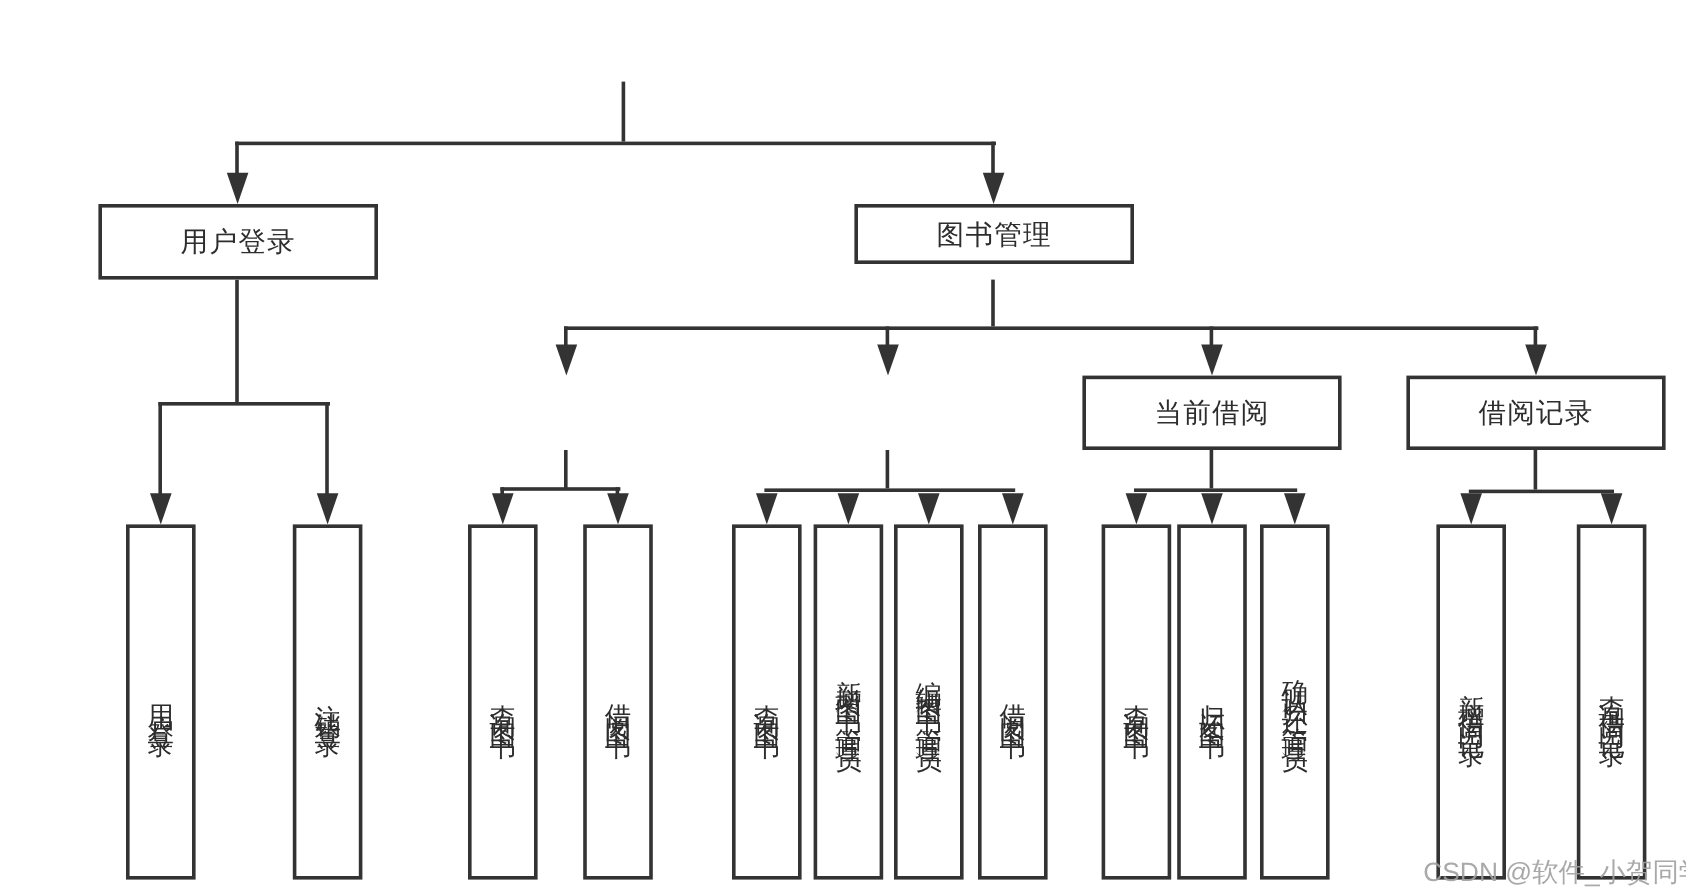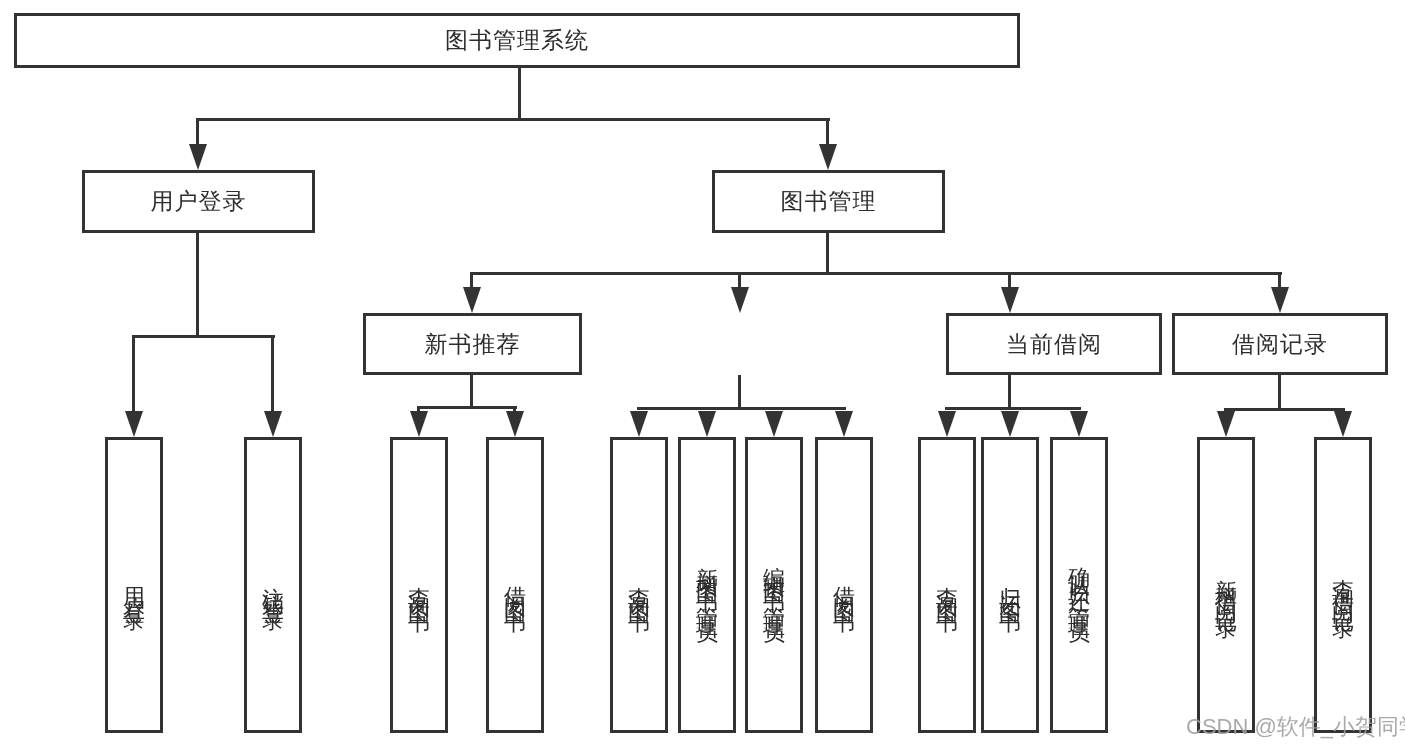--- a/index.html
+++ b/index.html
@@ -28,52 +28,50 @@
   .watermark {
     position:absolute; left:1186px; top:712px; z-index:5;
     font-size:22px; color:#a0a0a0; white-space:nowrap; opacity:.9;
   }
 </style>
 </head>
 <body>
 
 <div class="stage">
 
-  <div class="box h-box" style="left:14px; top:13px; width:1006px; height:55px;">图书管理系统</div>
 
   <div class="vl" style="left:518px; top:68px;  height:50px;"></div>
   <div class="hl" style="left:196px; top:118px; width:634px;"></div>
   <div class="vl" style="left:196px; top:118px; height:28px;"></div>
   <div class="vl" style="left:826px; top:118px; height:28px;"></div>
   <div class="arrow" style="left:189px; top:144px;"></div>
   <div class="arrow" style="left:819px; top:144px;"></div>
 
   <div class="box h-box" style="left:82px;  top:170px; width:233px; height:63px;">用户登录</div>
-  <div class="box h-box" style="left:712px; top:170px; width:233px; height:63px;">图书管理</div>
+  <div class="box h-box" style="left:712px; top:170px; width:233px; height:50px;">图书管理</div>
 
   <div class="vl" style="left:196px; top:233px; height:102px;"></div>
   <div class="hl" style="left:132px; top:335px; width:143px;"></div>
   <div class="vl" style="left:132px; top:335px; height:78px;"></div>
   <div class="vl" style="left:271px; top:335px; height:78px;"></div>
   <div class="arrow" style="left:125px; top:411px;"></div>
   <div class="arrow" style="left:264px; top:411px;"></div>
 
   <div class="vl" style="left:826px;  top:233px; height:39px;"></div>
   <div class="hl" style="left:470px;  top:272px; width:812px;"></div>
   <div class="vl" style="left:470px;  top:272px; height:17px;"></div>
   <div class="vl" style="left:738px;  top:272px; height:17px;"></div>
   <div class="vl" style="left:1008px; top:272px; height:17px;"></div>
   <div class="vl" style="left:1278px; top:272px; height:17px;"></div>
   <div class="arrow" style="left:463px;  top:287px;"></div>
   <div class="arrow" style="left:731px;  top:287px;"></div>
   <div class="arrow" style="left:1001px; top:287px;"></div>
   <div class="arrow" style="left:1271px; top:287px;"></div>
 
-  <div class="box h-box" style="left:363px;  top:313px; width:219px; height:62px;">新书推荐</div>
-  <div class="box h-box" style="left:902px;  top:313px; width:216px; height:62px;margin-left:44px;">当前借阅</div>
+  <div class="box h-box" style="left:902px;  top:313px; width:216px; height:62px;">当前借阅</div>
   <div class="box h-box" style="left:1172px; top:313px; width:216px; height:62px;">借阅记录</div>
 
   <div class="vl" style="left:470px; top:375px; height:32px;"></div>
   <div class="hl" style="left:417px; top:406px; width:100px;"></div>
   <div class="vl" style="left:417px; top:406px; height:7px;"></div>
   <div class="vl" style="left:513px; top:406px; height:7px;"></div>
   <div class="arrow" style="left:410px; top:411px;"></div>
   <div class="arrow" style="left:506px; top:411px;"></div>
 
   <div class="vl" style="left:738px; top:375px; height:32px;"></div>

